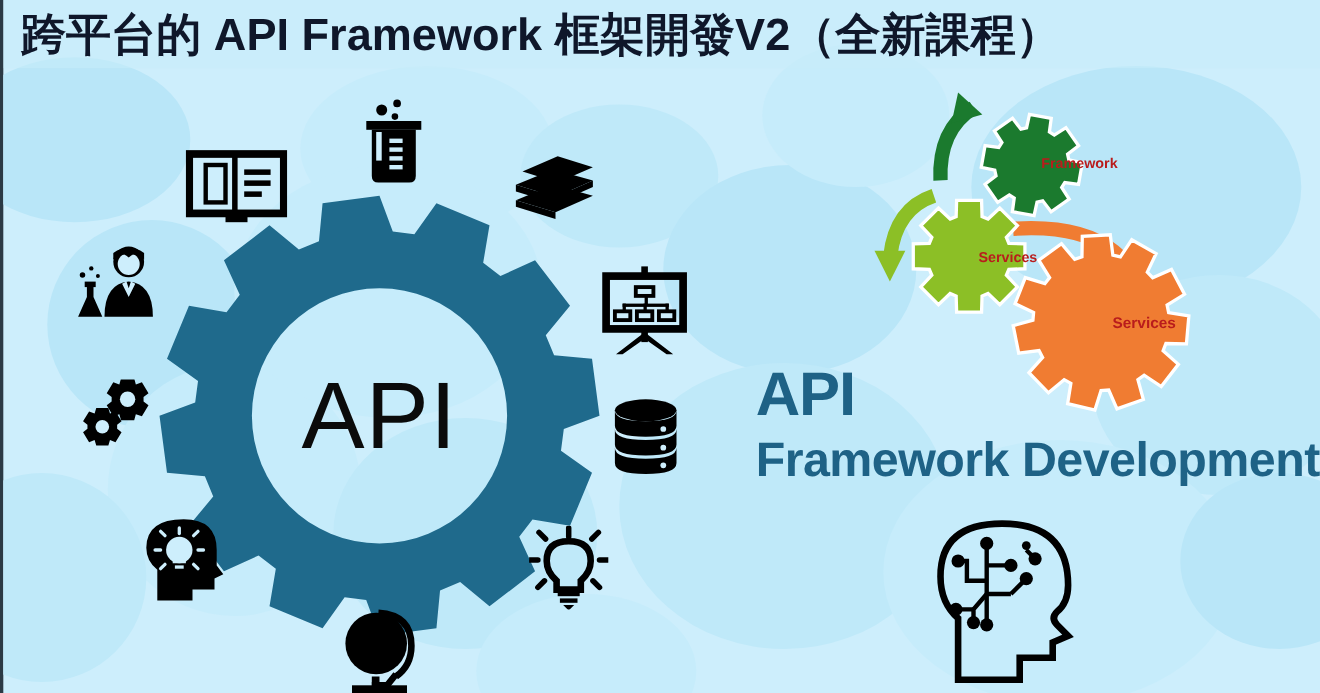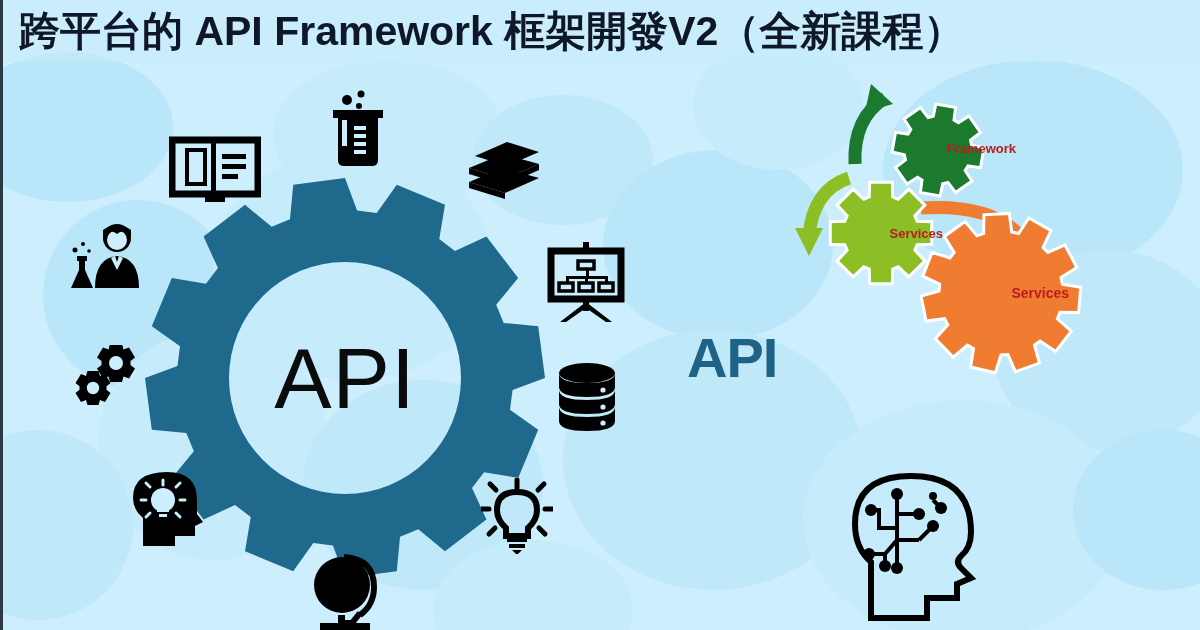--- a/index.html
+++ b/index.html
@@ -267,20 +267,21 @@
         <circle cx="48" cy="98" r="6"></circle>
         <circle cx="92" cy="38" r="6"></circle>
         <circle cx="84" cy="56" r="6"></circle>
         <circle cx="84" cy="26" r="4"></circle>
       </g>
     </svg>
   </div>
 
   <div class="right-text">
     <div class="rt-api">API</div>
+    <div class="rt-sub">Framework Development</div>
   </div>
 
   <div id="gear-cluster">
     <svg width="330" height="310" viewBox="0 0 330 310">
 
       <g>
         <path d="M56 100 Q20 112 16 158" fill="none" stroke="#8cbf26" stroke-width="13" stroke-linecap="butt"></path>
         <path d="M2 150 L30 150 L16 178 Z" fill="#8cbf26"></path>
       </g>
 

